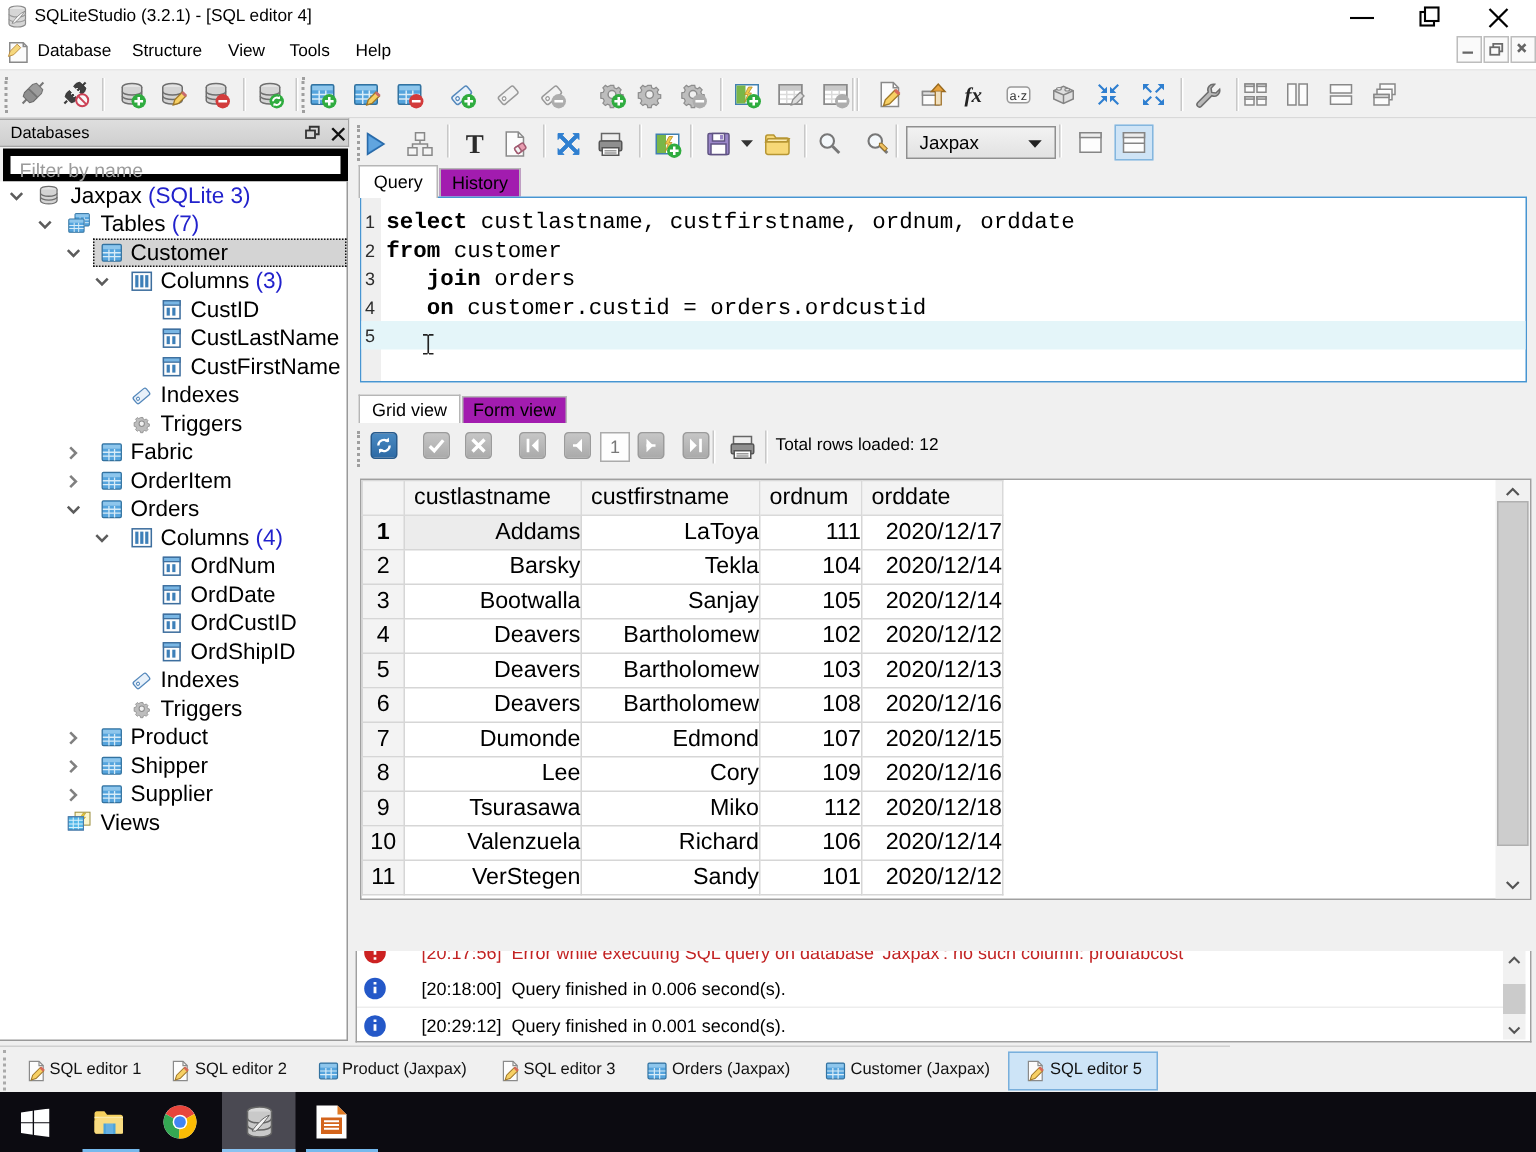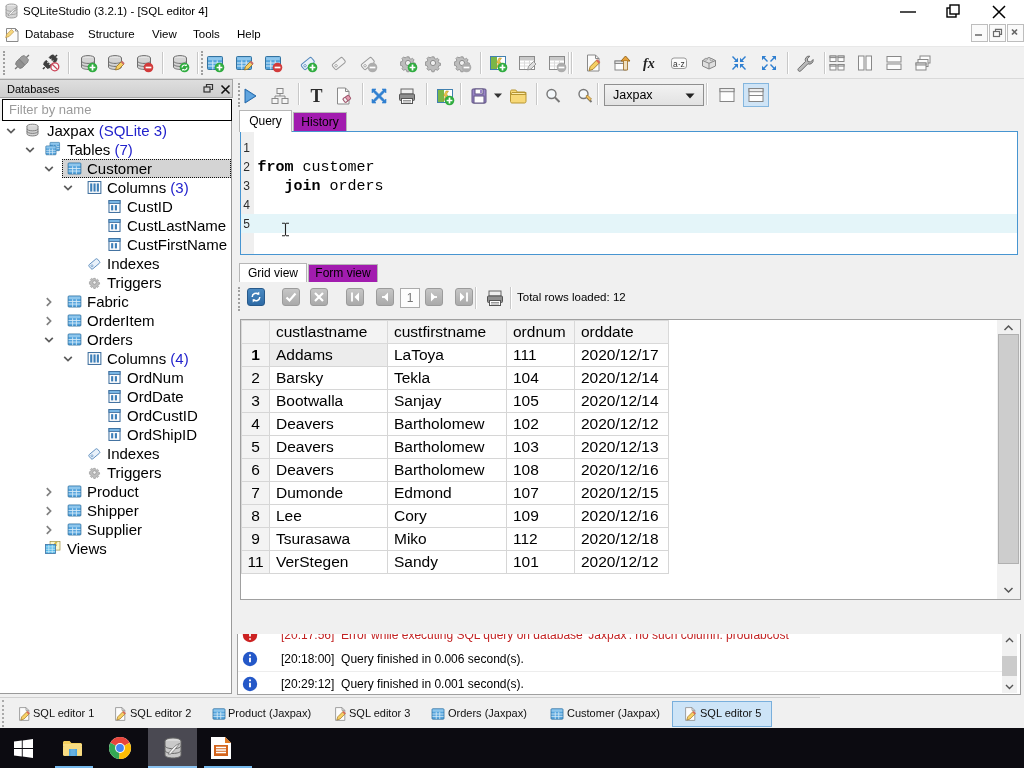--- a/index.html
+++ b/index.html
@@ -2,42 +2,42 @@
 <html><head><meta charset="utf-8"><style>
 *{margin:0;padding:0;box-sizing:border-box}
 html,body{width:1024px;height:768px;overflow:hidden}
 body{font-family:"Liberation Sans",sans-serif;font-size:13px;color:#000;background:#f0f0f0;position:relative}
 .abs{position:absolute}
 #titlebar{left:0;top:0;width:1024px;height:24px;background:#fff}
 #menubar{left:0;top:24px;width:1024px;height:22px;background:#fff;font-size:11.5px}
 #toolbar1{left:0;top:46px;width:1024px;height:33px;background:#f1f1f1;border-top:1px solid #e8e8e8;border-bottom:1px solid #d9d9d9}
 #leftdock{left:0;top:79px;width:233px;height:618px;background:#f0f0f0}
 #dockhead{left:0;top:0;width:233px;height:19px;background:linear-gradient(#dedede,#cfcfcf);border:1px solid #a5a5a5;border-left:none;font-size:11px;line-height:18px;padding-left:7px}
-#filter{left:2px;top:20px;width:230px;height:22px;background:#fff;border:1px solid #000000;color:#9b9b9b;font-size:13px;line-height:20px;padding-left:6px}
+#filter{left:2px;top:20px;width:230px;height:22px;background:#fff;border:5px solid #000000;color:#9b9b9b;font-size:13px;line-height:20px;padding-left:6px}
 #tree{left:0;top:42px;width:232px;height:573px;background:#fff;border-right:1px solid #9a9a9a;border-bottom:1px solid #9a9a9a}
 .trow{position:absolute;height:19px;line-height:19px;white-space:nowrap;font-size:15px}
 .blue{color:#2222cc}
 #mdi{left:233px;top:79px;width:791px;height:618px;background:#f0f0f0}
 .sep{position:absolute;width:1px;height:22px;background:#c8c8c8;box-shadow:1px 0 0 #fff}
 .hdl{position:absolute;width:2px;height:24px;border-left:2px dotted #9f9f9f}
 .icon{position:absolute;width:20px;height:20px}
 #edtoolbar{left:0;top:0;width:791px;height:29px;background:#f0f0f0}
 .tab{position:absolute;border:1px solid #b6b6b6;border-bottom:none;background:#a21caf;text-align:center;font-size:12px}
 .tabact{background:#fff}
 #editor{left:7px;top:52px;width:778px;height:124px;background:#fff;border:1px solid #4795d1}
 #gutter{left:0;top:0;width:13px;height:122px;background:#efefef}
 .cl{position:absolute;left:0;width:776px;height:19px;background:#e4f5f9}
 .code{position:absolute;left:16.5px;font-family:"Liberation Mono",monospace;font-size:15px;line-height:19px;white-space:pre}
 #caret{display:inline-block;width:1.5px;height:16px;background:#000;vertical-align:-3px}
 .lnum{position:absolute;left:0;width:9px;text-align:right;font-size:12px;line-height:19px;color:#2c2c2c}
 #gridtb{left:0;top:203px;width:791px;height:31px}
 .gbtn{position:absolute;width:18px;height:18px;border-radius:3px;top:6px}
 #gridwrap{left:7px;top:240px;width:781px;height:281px;background:#fff;border:1px solid #a0a0a0}
 table{border-collapse:collapse;font-size:15.5px}
-td,th{border:1px solid #d6d6d6;height:23px;padding:0 0 0 4px;text-align:left;font-weight:normal;white-space:nowrap;overflow:hidden}
+td,th{border:1px solid #d6d6d6;height:23px;padding:0 0 0 4px;text-align:right;font-weight:normal;white-space:nowrap;overflow:hidden}
 th{background:#f4f4f4;border-color:#d9d9d9}
 #statusdock{left:4px;top:537px;width:784px;height:79px}
 #stathead{position:absolute;left:0;top:0;width:784px;height:18px;background:linear-gradient(#dedede,#cfcfcf);border:1px solid #a5a5a5;font-size:11px;line-height:17px;padding-left:7px}
 #statlist{position:absolute;left:0;top:18px;width:784px;height:61px;background:#fff;border:1px solid #a0a0a0;border-top:none;overflow:hidden}
 .srow{position:absolute;left:0;width:779px;height:24px;font-size:12px;line-height:24px}
 #mditabs{left:0;top:697px;width:820px;height:31px;background:#f0f0f0;border-top:1px solid #d0d0d0}
 .mtab{position:absolute;top:4px;height:23px;font-size:11px;line-height:23px;white-space:nowrap}
 #taskbar{left:0;top:728px;width:1024px;height:40px;background:#0c0b11}
 .gdis{background:linear-gradient(#c6c6c6,#aaaaaa);border:1px solid #9b9b9b}
 .gbtn svg{margin:0 auto;position:relative;top:0px;left:0px}
@@ -605,22 +605,24 @@
   <div class="abs tab tabact" style="left:6px;top:31px;width:53px;height:22px;line-height:21px;z-index:2">Query</div>
   <div class="abs tab" style="left:60px;top:33px;width:54px;height:20px;line-height:19px">History</div>
   <div class="abs" id="editor">
     <div class="abs" id="gutter"></div>
     <div class="cl" style="top:82px"></div>
     <div class="lnum" style="top:7px">1</div>
       <div class="lnum" style="top:26px">2</div>
       <div class="lnum" style="top:45px">3</div>
       <div class="lnum" style="top:64px">4</div>
       <div class="lnum" style="top:83px">5</div>
+    <div class="code" style="top:7px"><b>select</b> custlastname, custfirstname, ordnum, orddate</div>
     <div class="code" style="top:26px"><b>from</b> customer</div>
     <div class="code" style="top:45px">   <b>join</b> orders</div>
+    <div class="code" style="top:64px">   <b>on</b> customer.custid = orders.ordcustid</div>
   <svg class="abs" style="left:40px;top:90px" width="9" height="15" viewBox="0 0 9 15">
         <path d="M1 1.2h3M5 1.2h3M4.5 1.2v12.4M1 13.8h3M5 13.8h3" stroke="#222" stroke-width="1.1" fill="none"></path>
       </svg>
   </div>
   <div class="abs tab tabact" style="left:6px;top:184px;width:68px;height:19px;line-height:18px">Grid view</div>
   <div class="abs tab" style="left:75px;top:185px;width:70px;height:18px;line-height:17px">Form view</div>
   <div class="abs" id="gridtb">
       <div class="hdl" style="left:5px;top:5px"></div>
     <div class="gbtn" style="left:14px;background:linear-gradient(#4a8ac2,#2d6aa5);border:1px solid #27598a">
         <svg width="16" height="16" viewBox="0 0 16 16">
@@ -742,20 +744,27 @@
             <td>Cory</td>
             <td>109</td>
             <td>2020/12/16</td>
           </tr>
     <tr>
             <td class="rh">9</td>
             <td>Tsurasawa</td>
             <td>Miko</td>
             <td>112</td>
             <td>2020/12/18</td>
+          </tr>
+    <tr>
+            <td class="rh">10</td>
+            <td>Valenzuela</td>
+            <td>Richard</td>
+            <td>106</td>
+            <td>2020/12/14</td>
           </tr>
     <tr>
             <td class="rh">11</td>
             <td>VerStegen</td>
             <td>Sandy</td>
             <td>101</td>
             <td>2020/12/12</td>
           </tr>
     </tbody>
       </table>

